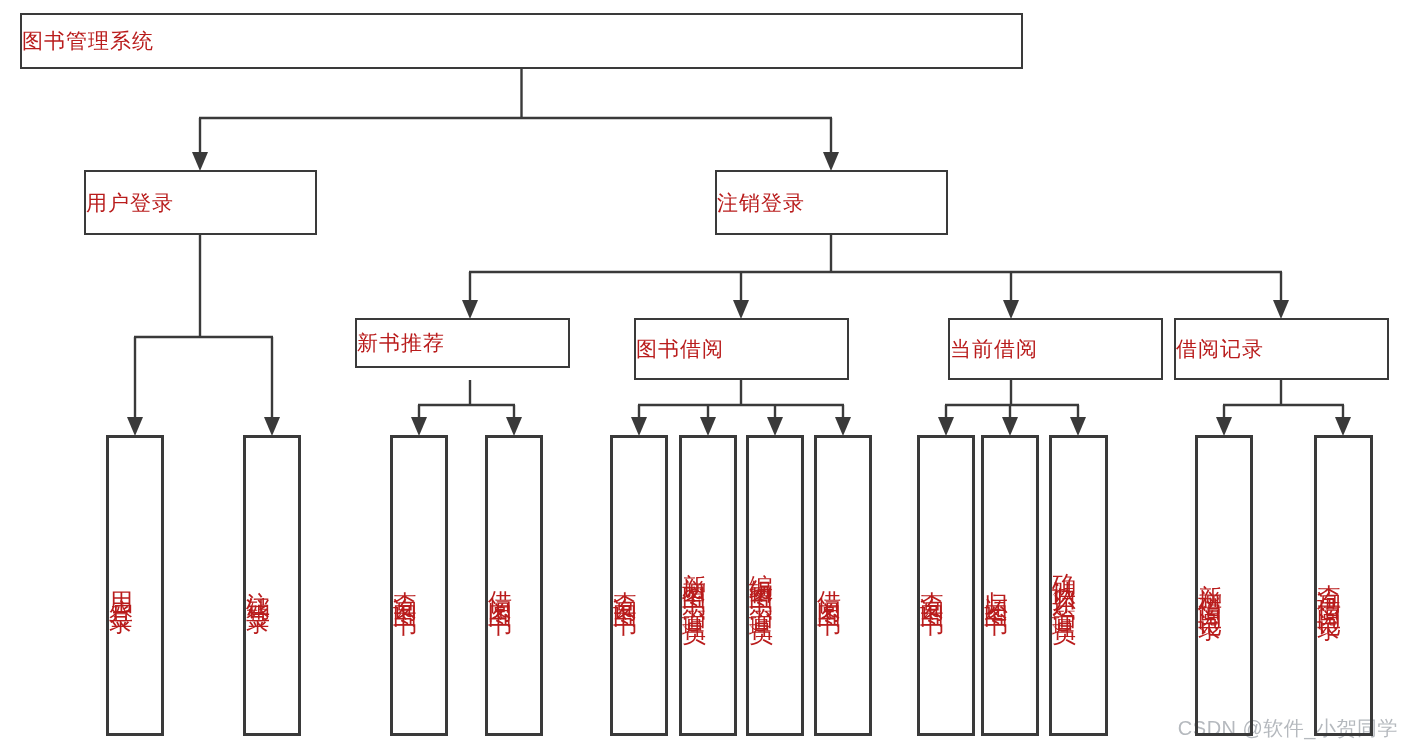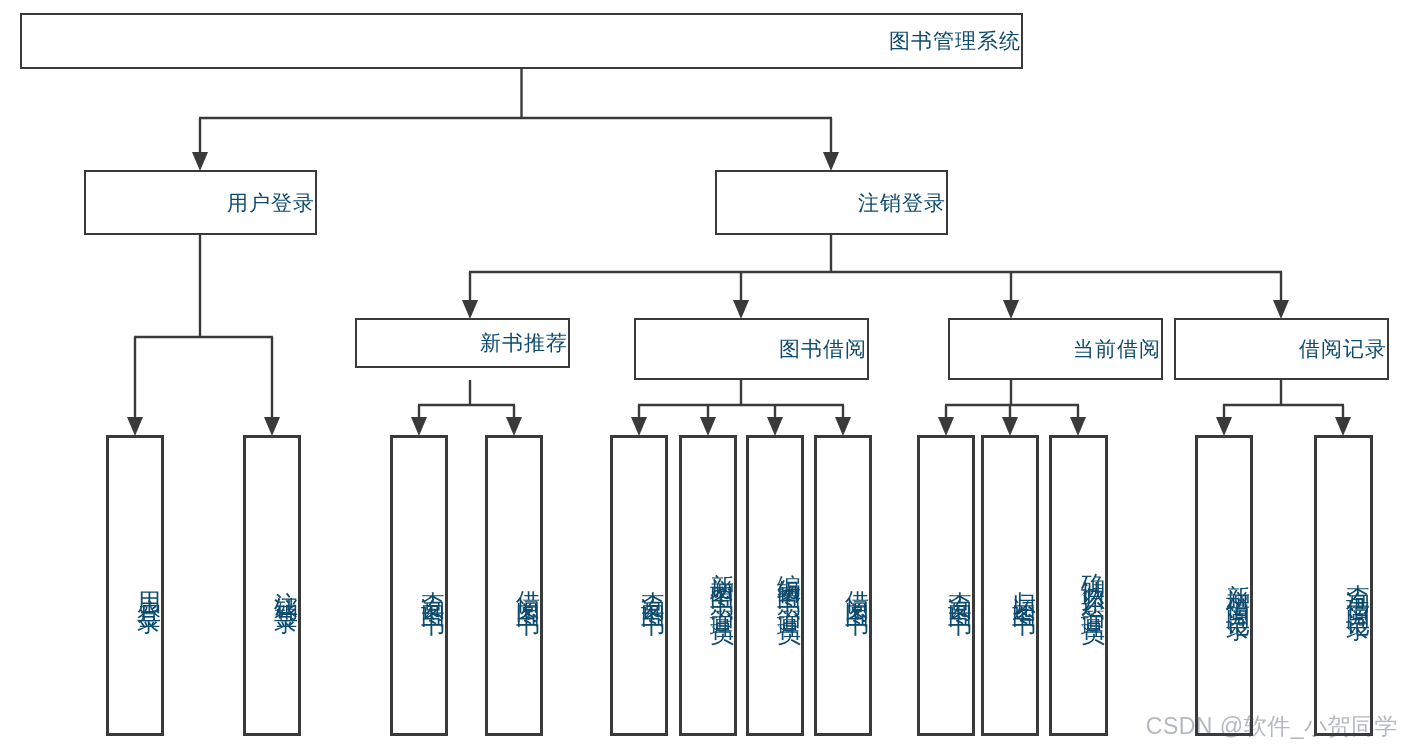--- a/index.html
+++ b/index.html
@@ -16,42 +16,42 @@
     left: 0; top: 0;
     width: 1405px; height: 747px;
   }
   .box {
     position: absolute;
     box-sizing: border-box;
     background: #ffffff;
     border: 2.5px solid #3a3a3a;
     display: flex;
     align-items: center;
-    justify-content: flex-end;
-    color: #0c4a6e;
+    justify-content: flex-start;
+    color: #b91c1c;
     z-index: 2;
   }
   .hnode { font-size: 21px; letter-spacing: 1px; }
   .root  { font-size: 21px; letter-spacing: 1px; }
   .leaf {
     border-width: 3px;
   }
   .leaf .vtext {
     writing-mode: vertical-rl;
     text-orientation: mixed;
     font-size: 24px;
     letter-spacing: 7px;
     line-height: 1;
     white-space: nowrap;
   }
   .watermark {
     position: absolute;
     right: 7px;
     bottom: 5px;
-    font-size: 23px;
+    font-size: 20px;
     color: #b5b9be;
     letter-spacing: 0.5px;
     z-index: 3;
     mix-blend-mode: darken;
     white-space: nowrap;
   }
   svg line { stroke: #3a3a3a; stroke-width: 2.4; }
   svg polygon { fill: #3a3a3a; }
 </style>
 </head>
@@ -128,21 +128,21 @@
   <div class="box hnode" style="left:84px; top:170px; width:233px; height:65px;">
     <span>用户登录</span>
   </div>
   <div class="box hnode" style="left:715px; top:170px; width:233px; height:65px;">
     <span>注销登录</span>
   </div>
 
   <div class="box hnode" style="left:355px; top:318px; width:215px; height:50px;">
     <span>新书推荐</span>
   </div>
-  <div class="box hnode" style="left:634px; top:318px; width:235px; height:62px;">
+  <div class="box hnode" style="left:634px; top:318px; width:215px; height:62px;">
     <span>图书借阅</span>
   </div>
   <div class="box hnode" style="left:904px; top:318px; width:215px; height:62px;margin-left:44px;">
     <span>当前借阅</span>
   </div>
   <div class="box hnode" style="left:1174px; top:318px; width:215px; height:62px;">
     <span>借阅记录</span>
   </div>
 
   <div class="box leaf" style="left:106px; top:435px; width:58px; height:301px;">

